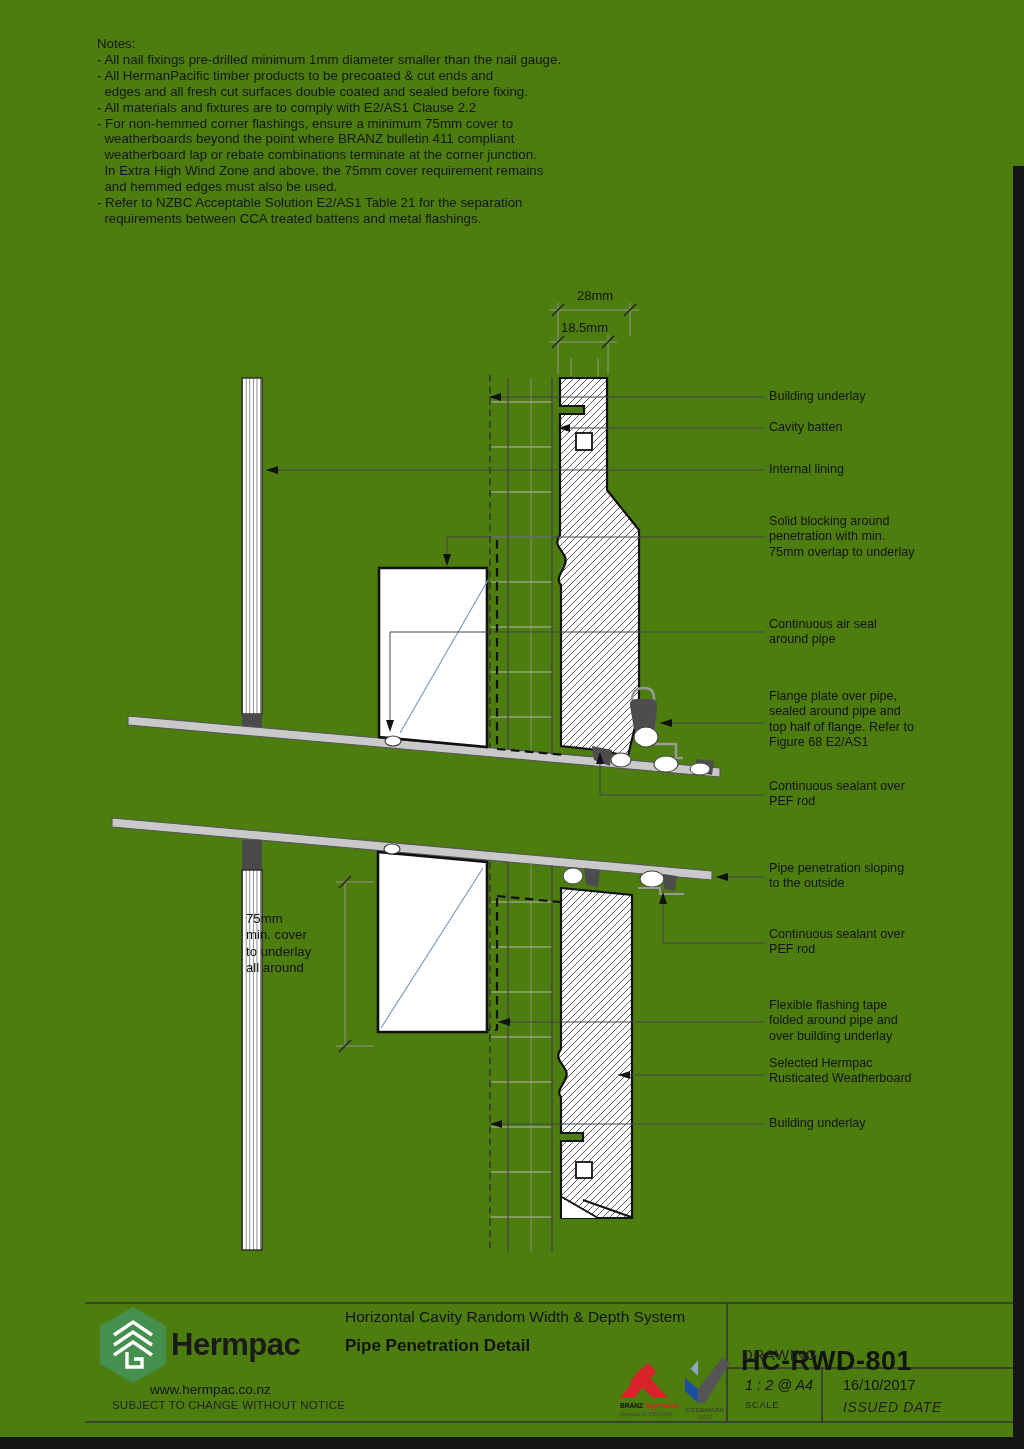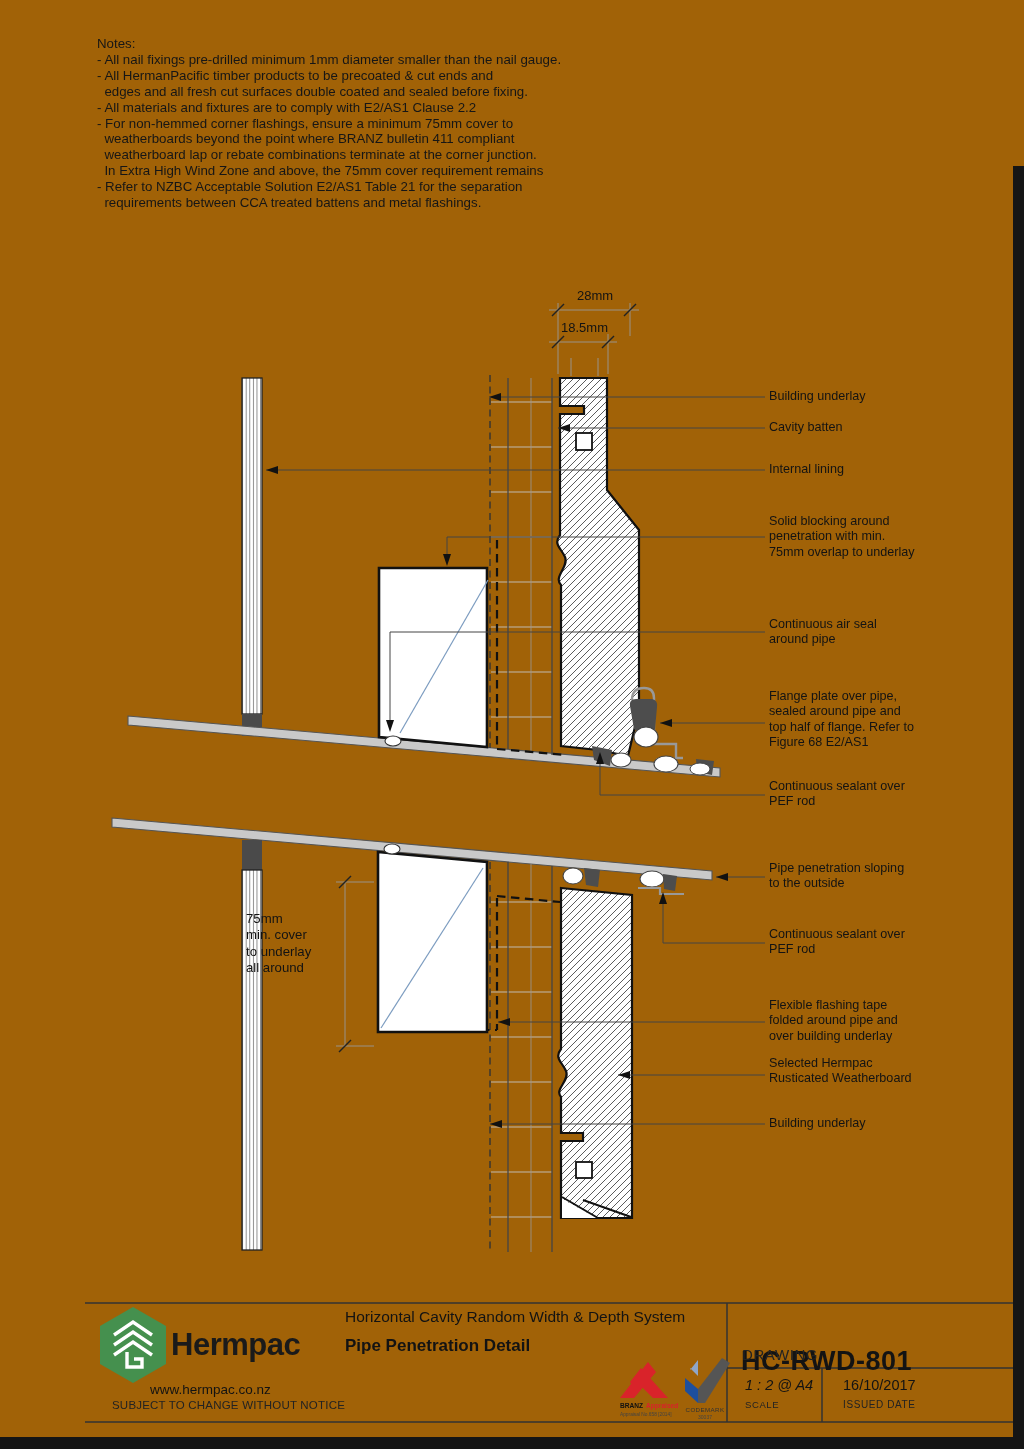--- a/index.html
+++ b/index.html
@@ -1,36 +1,36 @@
 <!DOCTYPE html>
 <html><head>
 <meta charset="utf-8">
 <style>
   html,body{margin:0;padding:0;background:#e8e8e8;}
   .sheet{
-    position:relative;width:1024px;height:1449px;background:#a16207;
+    position:relative;width:1024px;height:1449px;background:#4d7c0f;
     font-family:"Liberation Sans","DejaVu Sans",sans-serif;color:#111;overflow:hidden;
     margin:0 auto;
   }
   .linework{position:absolute;left:0;top:0;width:1024px;height:1449px;}
   .notes{position:absolute;left:97px;top:36px;font-size:13.3px;line-height:15.9px;color:#161616;}
   .note-line{white-space:pre;}
   .callout{position:absolute;left:769px;width:174px;font-size:12.6px;line-height:15.4px;color:#131313;}
   .dimtext{position:absolute;font-size:13px;color:#131313;}
   .cover-dim{position:absolute;left:246px;top:911px;width:118px;
     font-size:13.2px;line-height:16.4px;color:#131313;}
   .tb-text{position:absolute;color:#131313;}
   .tb-system{left:345px;top:1308px;font-size:15.5px;}
   .tb-title{left:345px;top:1336px;font-size:17px;font-weight:bold;}
   .tb-number{left:741px;top:1346px;font-size:27px;font-weight:bold;letter-spacing:.5px;}
   .tb-number-label{left:742px;top:1346px;font-size:15px;letter-spacing:.6px;color:#222;}
   .tb-scale{left:745px;top:1377px;font-size:14.5px;font-style:italic;}
   .tb-scale-label{left:745px;top:1399px;font-size:9.5px;letter-spacing:.6px;color:#222;}
   .tb-date{left:843px;top:1377px;font-size:14.5px;}
-  .tb-date-label{left:843px;top:1399px;font-size:10px;letter-spacing:.6px;color:#222;}
+  .tb-date-label{left:843px;top:1399px;font-size:14px;letter-spacing:.6px;color:#222;font-style:italic;}
   .tb-brand{left:171px;top:1327px;font-size:31px;font-weight:bold;letter-spacing:-.5px;color:#1a1a1a;}
   .tb-web{left:150px;top:1382px;font-size:13.5px;}
   .tb-disclaimer{left:112px;top:1399px;font-size:11.5px;letter-spacing:.2px;color:#222;}
   svg text{font-family:"Liberation Sans","DejaVu Sans",sans-serif;}
 </style>
 </head>
 <body>
 
 <div class="sheet">
 
@@ -240,20 +240,21 @@
   <div class="notes">
     <div class="note-line">Notes:</div>
     <div class="note-line">- All nail fixings pre-drilled minimum 1mm diameter smaller than the nail gauge.</div>
     <div class="note-line">- All HermanPacific timber products to be precoated &amp; cut ends and</div>
     <div class="note-line">  edges and all fresh cut surfaces double coated and sealed before fixing.</div>
     <div class="note-line">- All materials and fixtures are to comply with E2/AS1 Clause 2.2</div>
     <div class="note-line">- For non-hemmed corner flashings, ensure a minimum 75mm cover to</div>
     <div class="note-line">  weatherboards beyond the point where BRANZ bulletin 411 compliant</div>
     <div class="note-line">  weatherboard lap or rebate combinations terminate at the corner junction.</div>
     <div class="note-line">  In Extra High Wind Zone and above, the 75mm cover requirement remains</div>
+    <div class="note-line">  and hemmed edges must also be used.</div>
     <div class="note-line">- Refer to NZBC Acceptable Solution E2/AS1 Table 21 for the separation</div>
     <div class="note-line">  requirements between CCA treated battens and metal flashings.</div>
   </div>
 
   <div class="dimtext" style="left:577px;top:288px">28mm</div>
   <div class="dimtext" style="left:561px;top:320px">18.5mm</div>
   <div class="cover-dim">
     <div>75mm</div>
     <div>min. cover</div>
     <div>to underlay</div>

